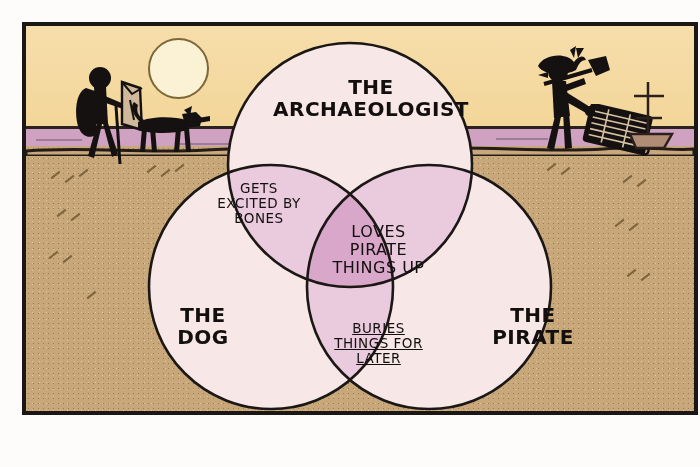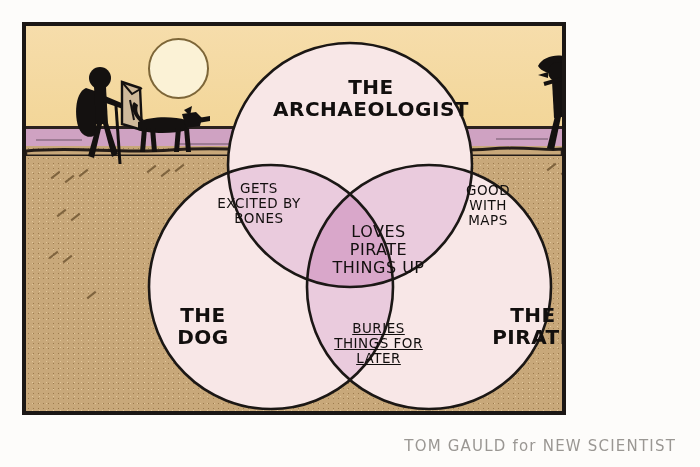--- a/index.html
+++ b/index.html
@@ -18,21 +18,21 @@
     position: relative;
     width: 700px;
     height: 467px;
     background: #fdfcfa;
   }
 
   .frame {
     position: absolute;
     left: 22px;
     top: 22px;
-    width: 544px;
+    width: 676px;
     height: 393px;
     box-sizing: border-box;
     border: 4px solid #1b1715;
     overflow: hidden;
     background: #ec4899;
   }
 
   
   .sky {
     position: absolute;
@@ -354,29 +354,25 @@
     <div class="venn-label lbl-big" id="label-dog">THE
 DOG</div>
 
     <div class="venn-label lbl-big" id="label-pirate">THE
 PIRATE</div>
 
     <div class="venn-label lbl-sm" id="label-bones">GETS
 EXCITED BY
 BONES</div>
 
-    <div class="venn-label lbl-sm" id="label-maps">GOOD
-WITH
-MAPS</div>
 
     <div class="venn-label lbl-mid" id="label-center">LOVES
 PIRATE
 THINGS UP</div>
 
     <div class="venn-label lbl-sm" id="label-buries">BURIES
 THINGS FOR
 LATER</div>
 
   </div>
 
-  <div class="credit">TOM GAULD for NEW SCIENTIST</div>
 
 </div>
 
 </body></html>

